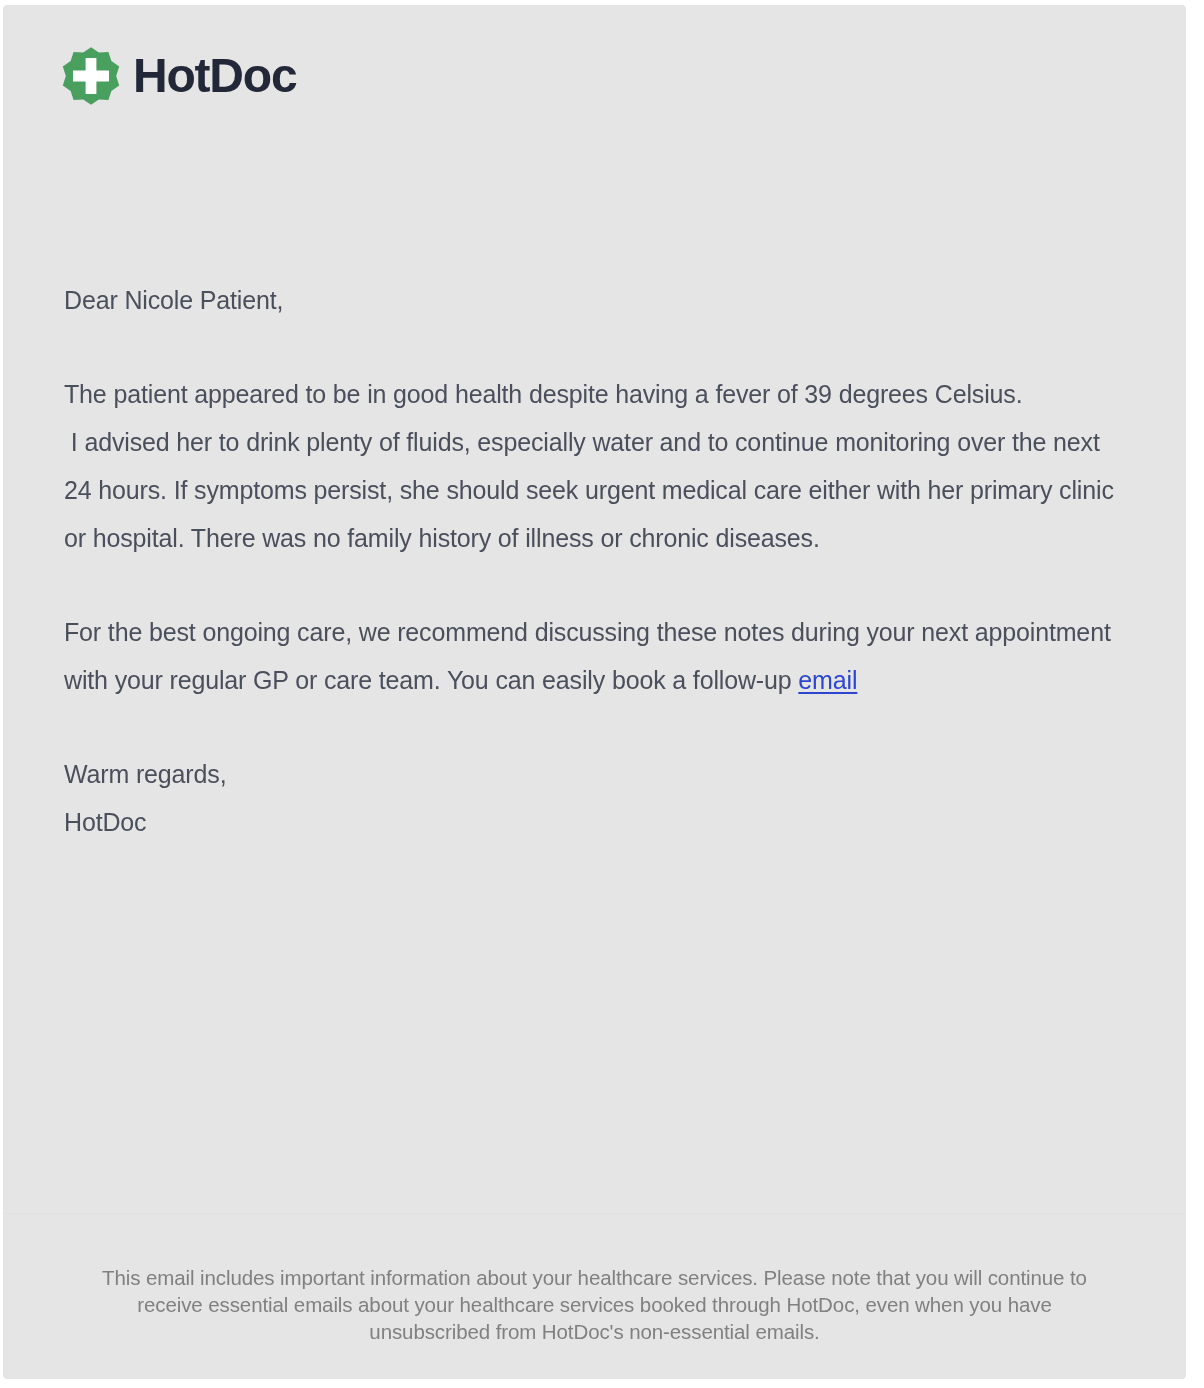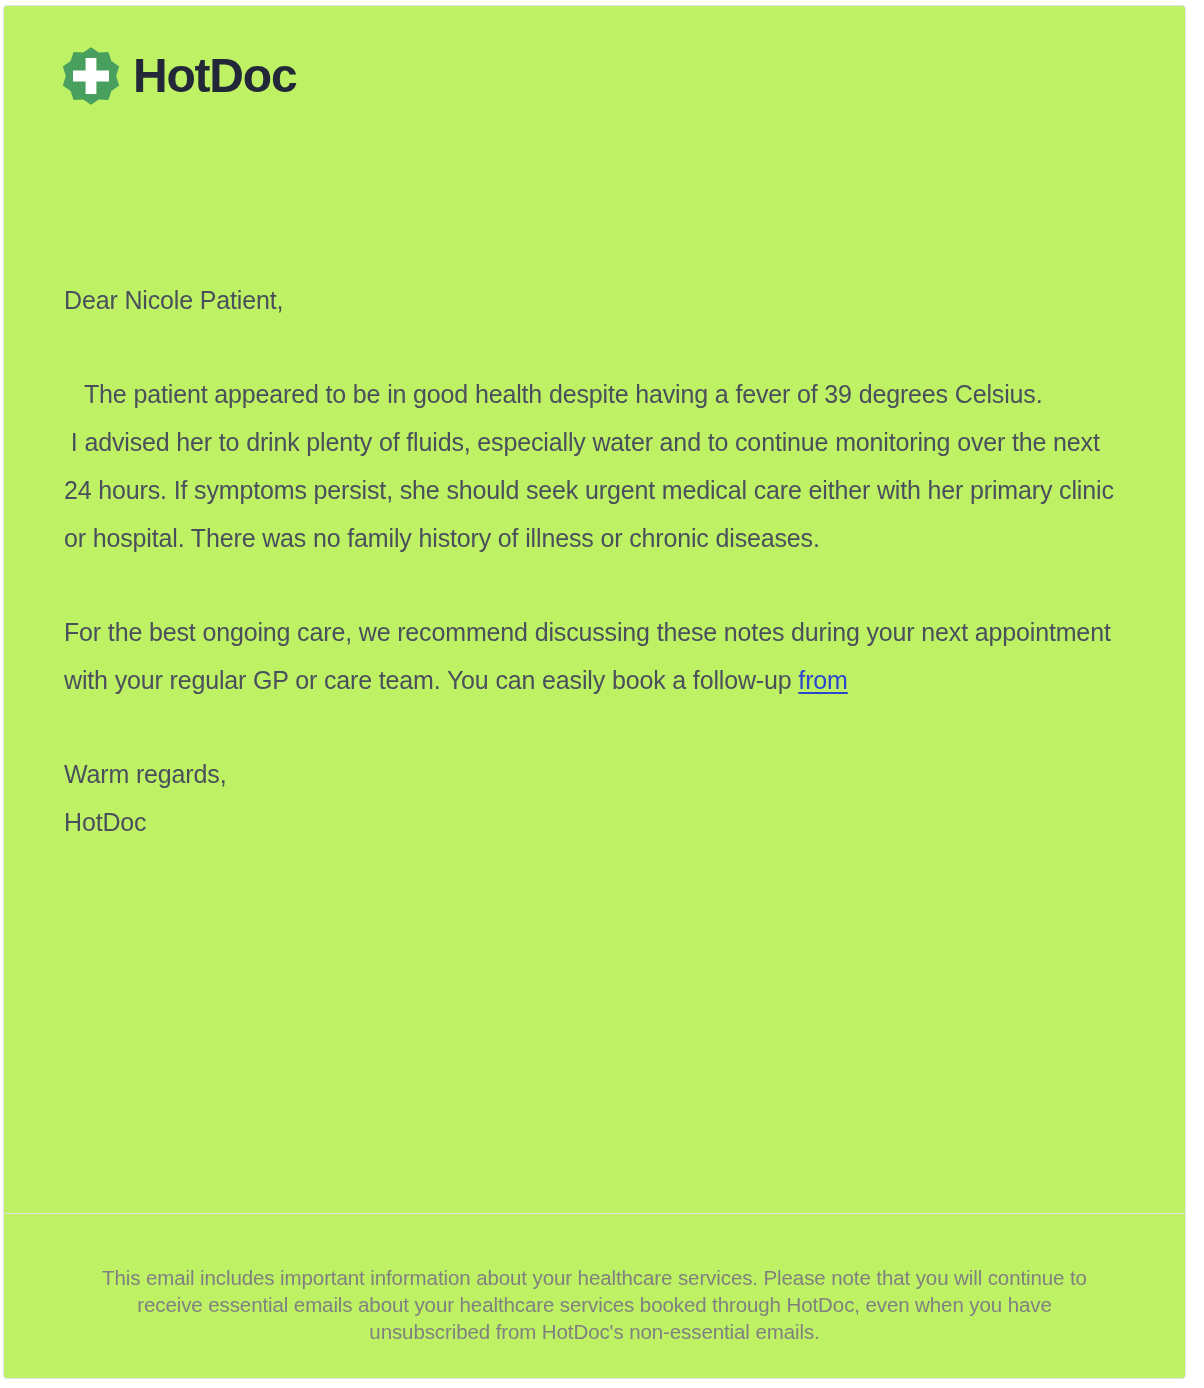--- a/index.html
+++ b/index.html
@@ -15,21 +15,21 @@
     -webkit-font-smoothing: antialiased;
   }
 
   .email-card {
     position: absolute;
     left: 3px;
     top: 5px;
     width: 1183px;
     height: 1374px;
     box-sizing: border-box;
-    background: #bef264;
+    background: #e5e5e5;
     border: 1px solid #e2e3e5;
     border-radius: 4px;
     overflow: hidden;
   }
 
   
   .header {
     padding: 40px 0 0 57px;
     height: 120px;
     box-sizing: border-box;
@@ -63,21 +63,21 @@
 
   .para {
     font-size: 25px;
     line-height: 48px;
     color: #4a4f5c;
     margin: 0 0 46px 0;
     letter-spacing: -0.15px;
     max-width: 1072px;
     white-space: pre-wrap;
   }
-  .para.tight { margin-bottom: 0; margin-left: 20px; }
+  .para.tight { margin-bottom: 0; }
   .para.signoff {
     margin-bottom: 0;
     line-height: 48px;
   }
 
   a.inline-link {
     color: #2c46cf;
     text-decoration: underline;
     text-underline-offset: 3px;
   }
@@ -136,21 +136,21 @@
 
   <div class="body-wrap">
     <div class="spacer-top"></div>
 
     <p class="para">Dear Nicole Patient,</p>
 
 
     <p class="para tight">The patient appeared to be in good health despite having a fever of 39 degrees Celsius.</p>
     <p class="para"> I advised her to drink plenty of fluids, especially water and to continue monitoring over the next 24 hours. If symptoms persist, she should seek urgent medical care either with her primary clinic or hospital. There was no family history of illness or chronic diseases.</p>
 
-    <p class="para"><span>For the best ongoing care, we recommend discussing these notes during your next appointment with your regular GP or care team. You can easily book a follow-up </span><a class="inline-link" href="#">from</a></p>
+    <p class="para"><span>For the best ongoing care, we recommend discussing these notes during your next appointment with your regular GP or care team. You can easily book a follow-up </span><a class="inline-link" href="#">email</a></p>
 
     <p class="para signoff">Warm regards,</p>
     <p class="para signoff">HotDoc</p>
   </div>
 
   <div class="divider"></div>
   <div class="footer">
     <p class="footer-text">This email includes important information about your healthcare services. Please note that you will continue to receive essential emails about your healthcare services booked through HotDoc, even when you have unsubscribed from HotDoc's non-essential emails.</p>
     <div class="footer-link-row">
       <a class="footer-link" href="#">www.hotdoc.com.au</a>

